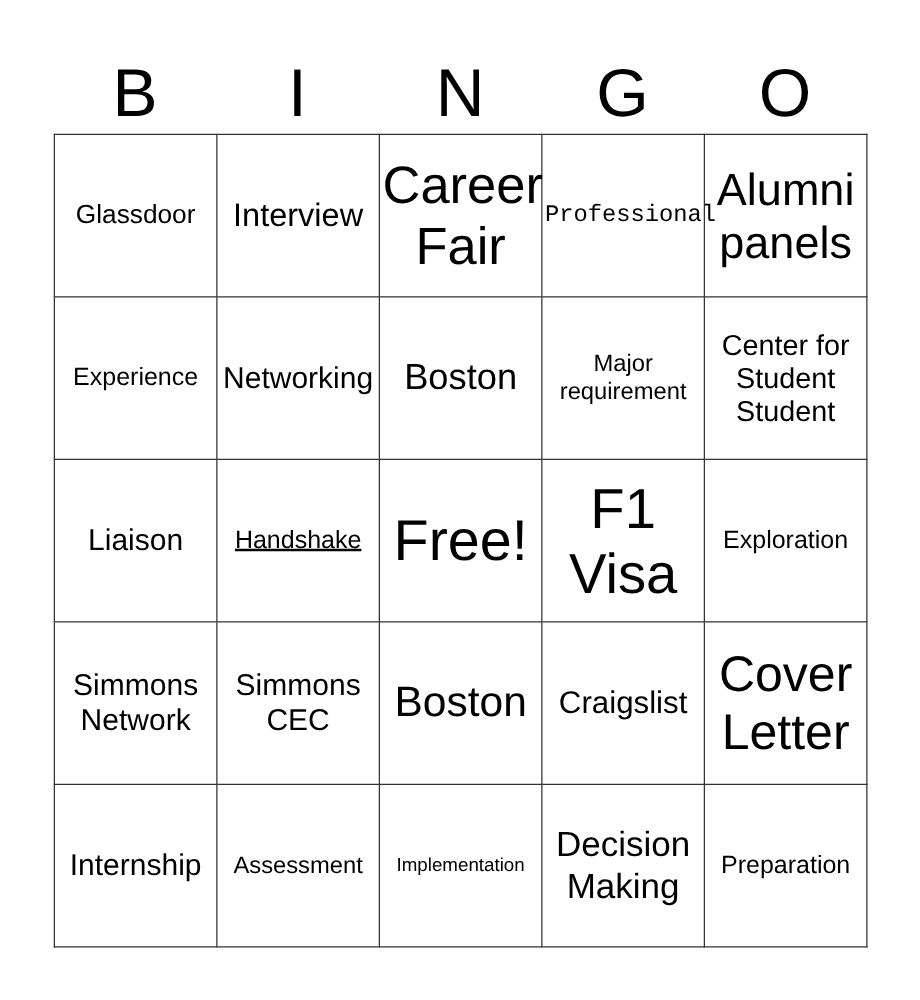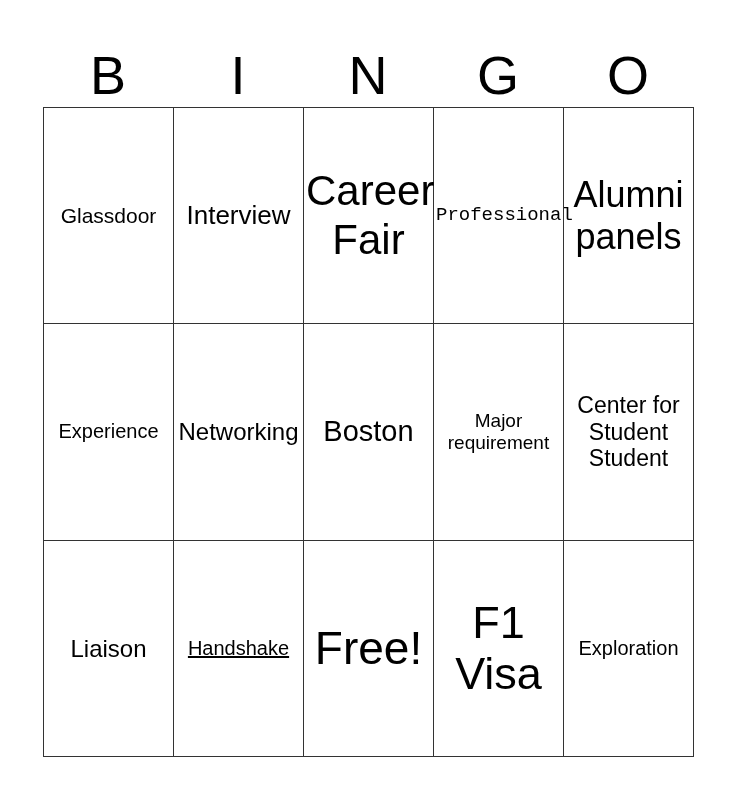--- a/index.html
+++ b/index.html
@@ -40,14 +40,28 @@
         <td style="font-size: 19px;">Major requirement</td>
         <td style="font-size: 23px;">Center for Student Student</td>
       </tr>
       <tr>
         <td style="font-size: 24px;">Liaison</td>
         <td style="font-size: 20px; text-decoration: underline;">Handshake</td>
         <td style="font-size: 46px;">Free!</td>
         <td style="font-size: 45px;">F1 Visa</td>
         <td style="font-size: 20px;">Exploration</td>
       </tr>
+      <tr>
+        <td style="font-size: 24px;">Simmons Network</td>
+        <td style="font-size: 24px;">Simmons CEC</td>
+        <td style="font-size: 34px;">Boston</td>
+        <td style="font-size: 25px;">Craigslist</td>
+        <td style="font-size: 40px;">Cover Letter</td>
+      </tr>
+      <tr>
+        <td style="font-size: 24px;">Internship</td>
+        <td style="font-size: 19px;">Assessment</td>
+        <td style="font-size: 15px;">Implementation</td>
+        <td style="font-size: 28px;">Decision Making</td>
+        <td style="font-size: 20px;">Preparation</td>
+      </tr>
     </tbody>
 </table>
 
 </body></html>

